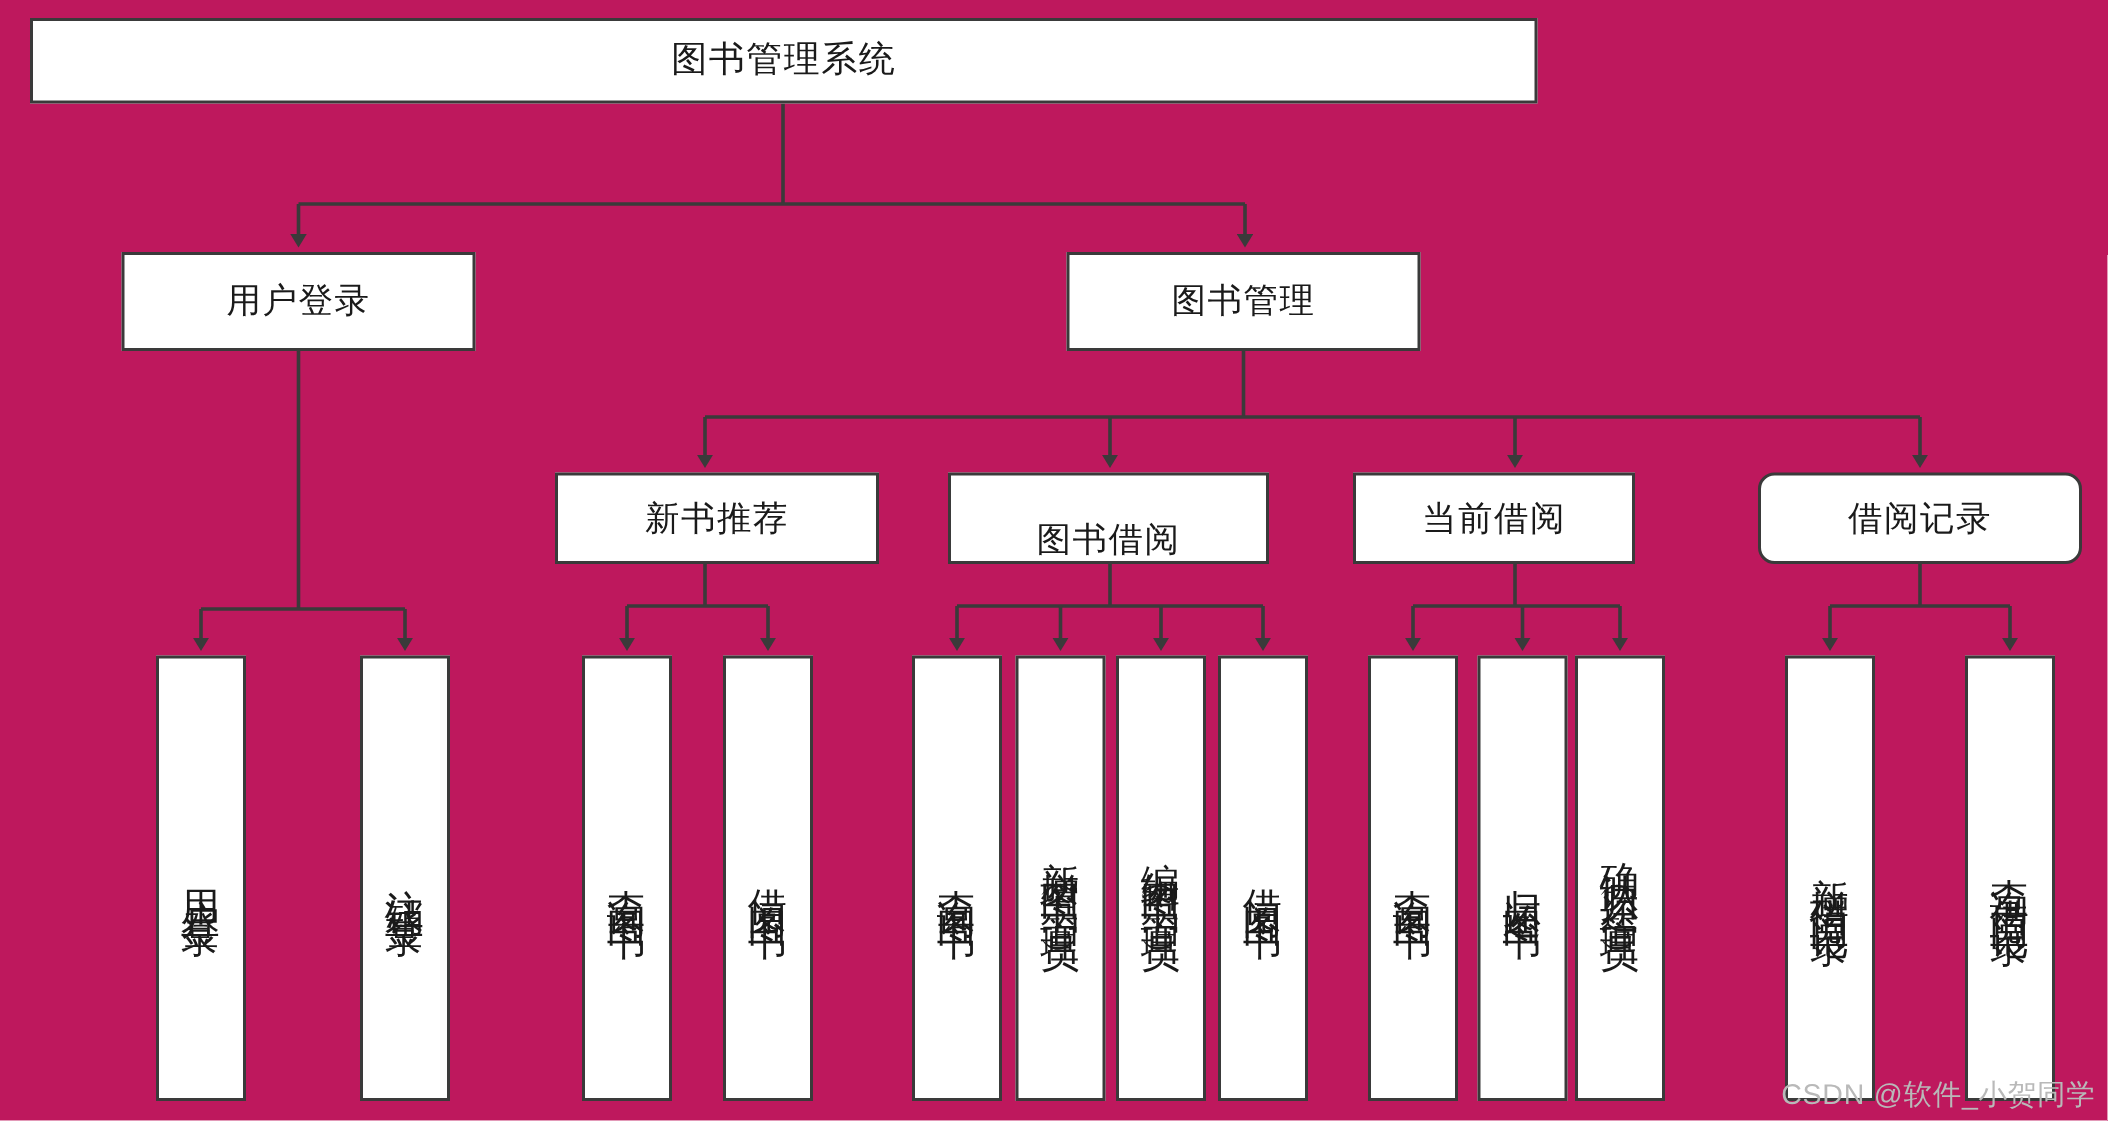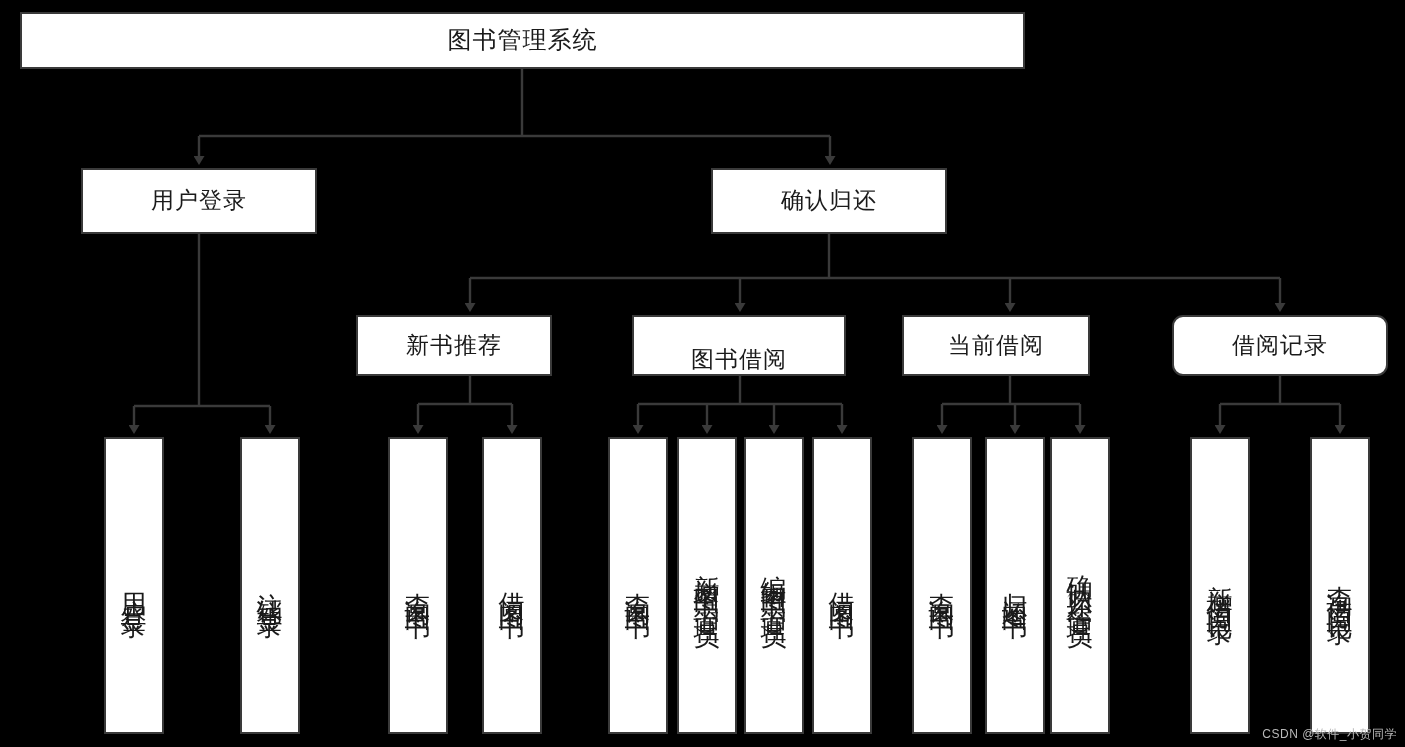--- a/index.html
+++ b/index.html
@@ -7,21 +7,21 @@
     padding: 0;
     background: #ffffff;
   }
   body {
     font-family: "Liberation Sans", "DejaVu Sans", sans-serif;
   }
   #canvas {
     position: relative;
     width: 1405px;
     height: 747px;
-    background: #000000;
+    background: #be185d;
     overflow: hidden;
   }
   .node {
     position: absolute;
     box-sizing: border-box;
     background: #ffffff;
     border: 2px solid #3a3a3a;
     display: flex;
     align-items: center;
     justify-content: center;
@@ -55,21 +55,21 @@
   }
   .link-line {
     stroke: #3a3a3a;
     stroke-width: 2.4;
     fill: none;
   }
   .watermark {
     position: absolute;
     right: 8px;
     bottom: 4px;
-    font-size: 12px;
+    font-size: 19px;
     color: #b9b9b9;
     letter-spacing: 0.5px;
     white-space: nowrap;
   }
 </style>
 </head>
 <body>
 
 <div id="canvas">
 
@@ -122,24 +122,24 @@
   </svg>
 
   <div class="node node-h node-title" id="node-root" style="left: 20px; top: 12px; width: 1005px; height: 57px;">
     <span>图书管理系统</span>
   </div>
 
   <div class="node node-h" id="node-l2-0" style="left: 81px; top: 168px; width: 236px; height: 66px;">
     <span>用户登录</span>
   </div>
   <div class="node node-h" id="node-l2-1" style="left: 711px; top: 168px; width: 236px; height: 66px;">
-    <span>确认归还</span>
+    <span>图书管理</span>
   </div>
 
-  <div class="node node-h" id="node-l3-0" style="left: 356px; top: 315px; width: 196px; height: 61px;">
+  <div class="node node-h" id="node-l3-0" style="left: 370px; top: 315px; width: 216px; height: 61px;">
     <span>新书推荐</span>
   </div>
   <div class="node node-h" id="node-l3-1" style="left: 632px; top: 315px; width: 214px; height: 61px; align-items: flex-end;">
     <span>图书借阅</span>
   </div>
   <div class="node node-h" id="node-l3-2" style="left: 902px; top: 315px; width: 188px; height: 61px;">
     <span>当前借阅</span>
   </div>
   <div class="node node-h" id="node-l3-3" style="left: 1172px; top: 315px; width: 216px; height: 61px; border-radius: 11px;">
     <span>借阅记录</span>

